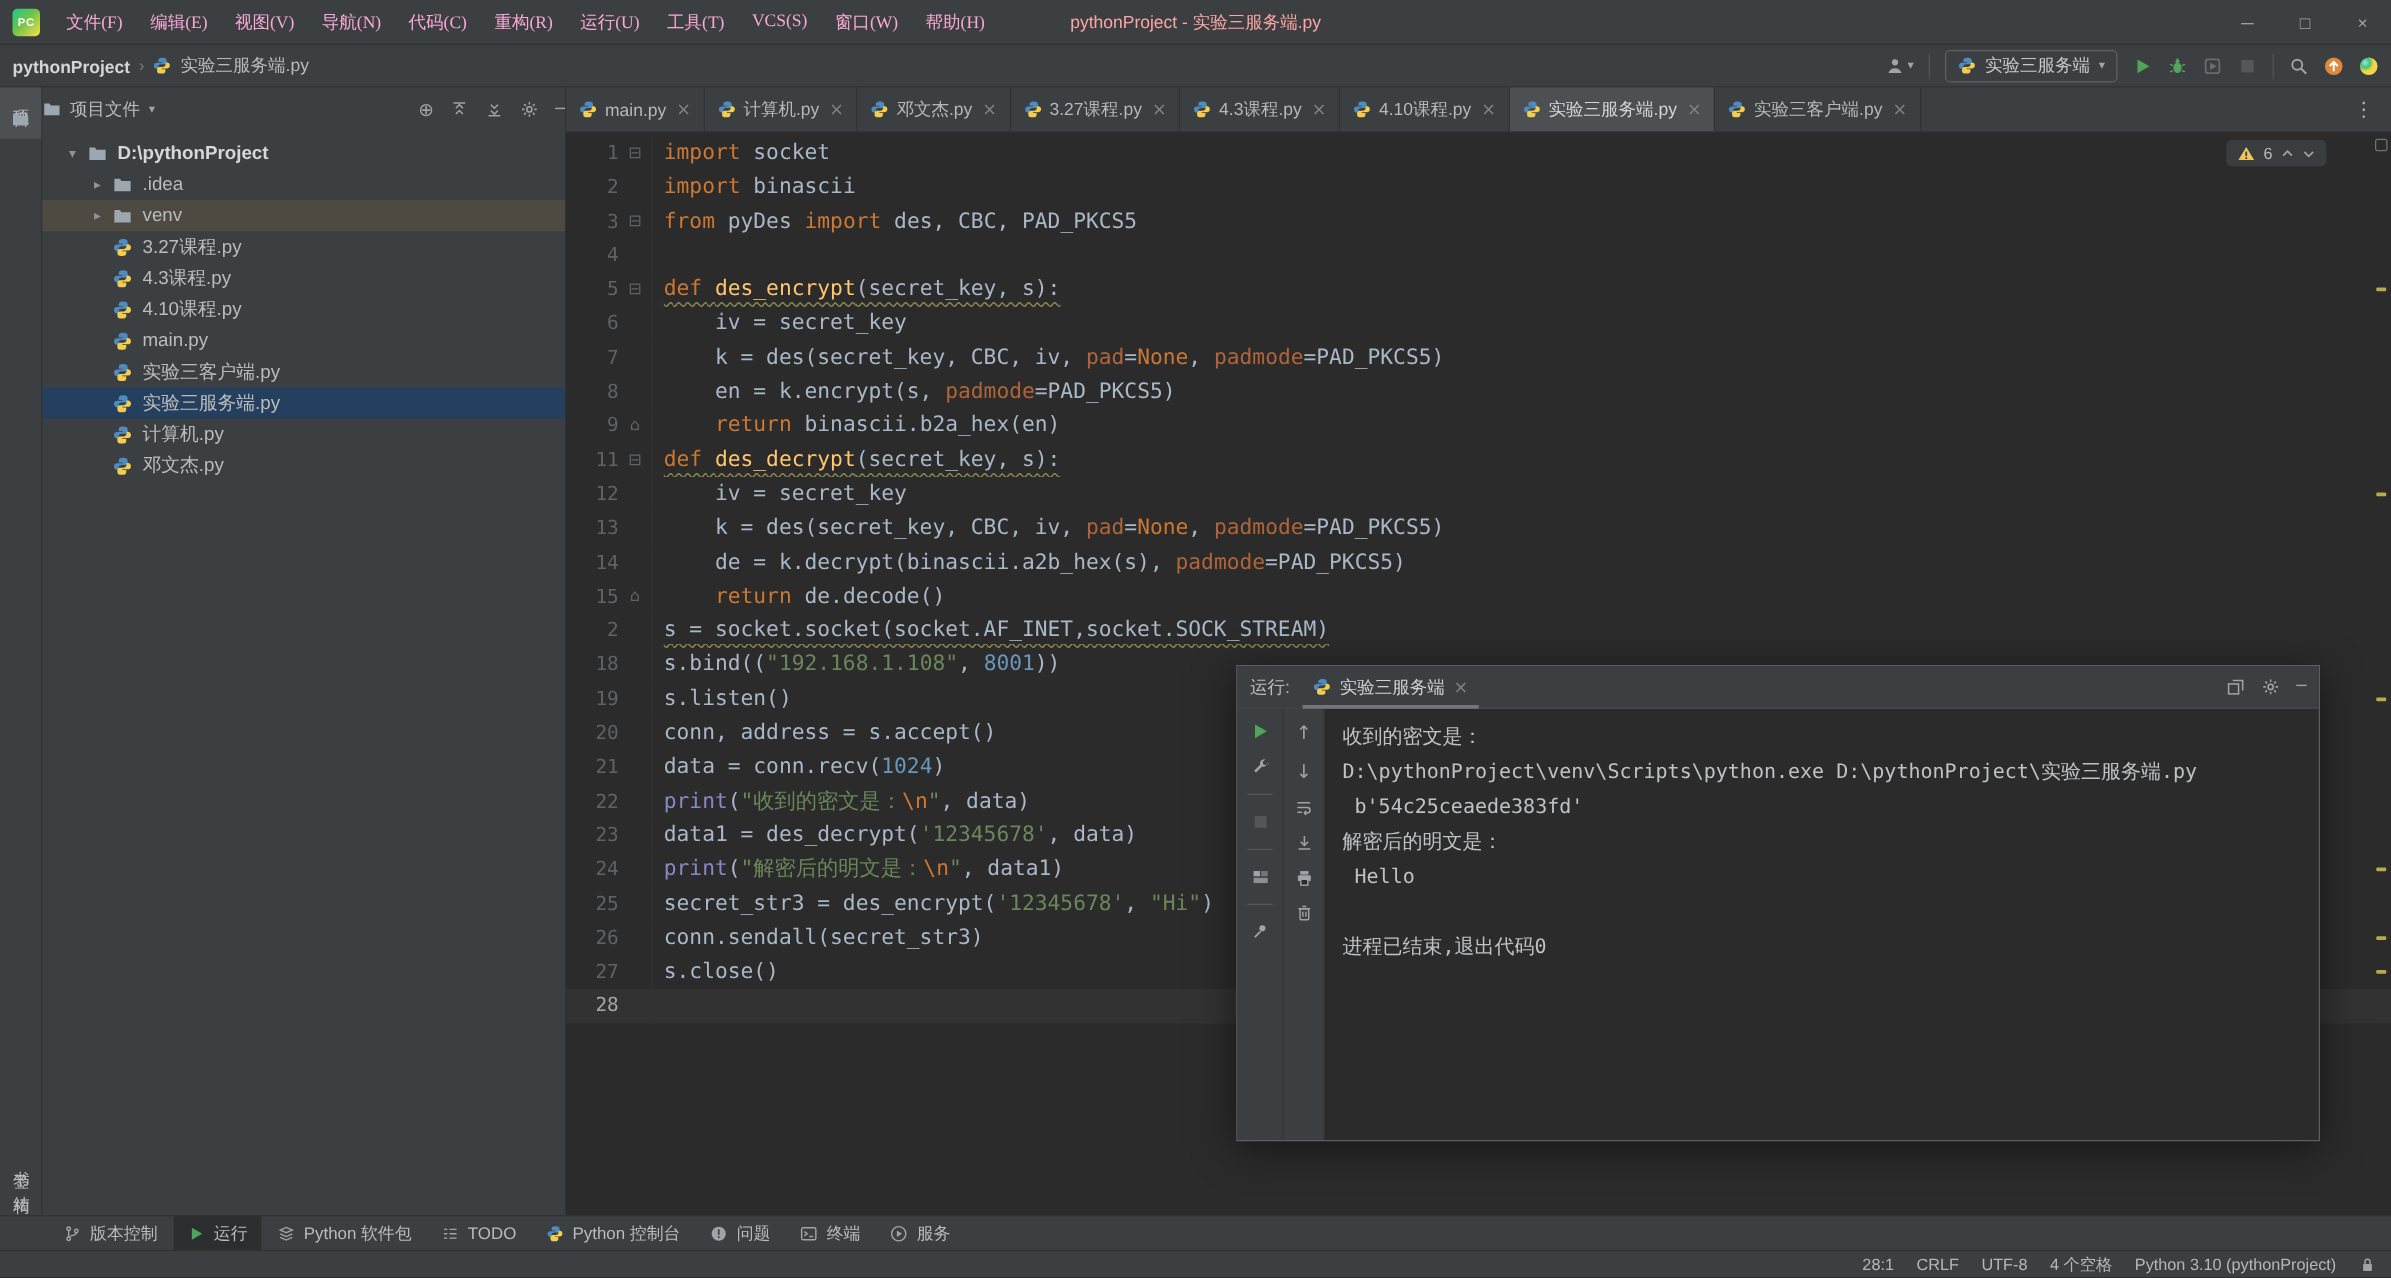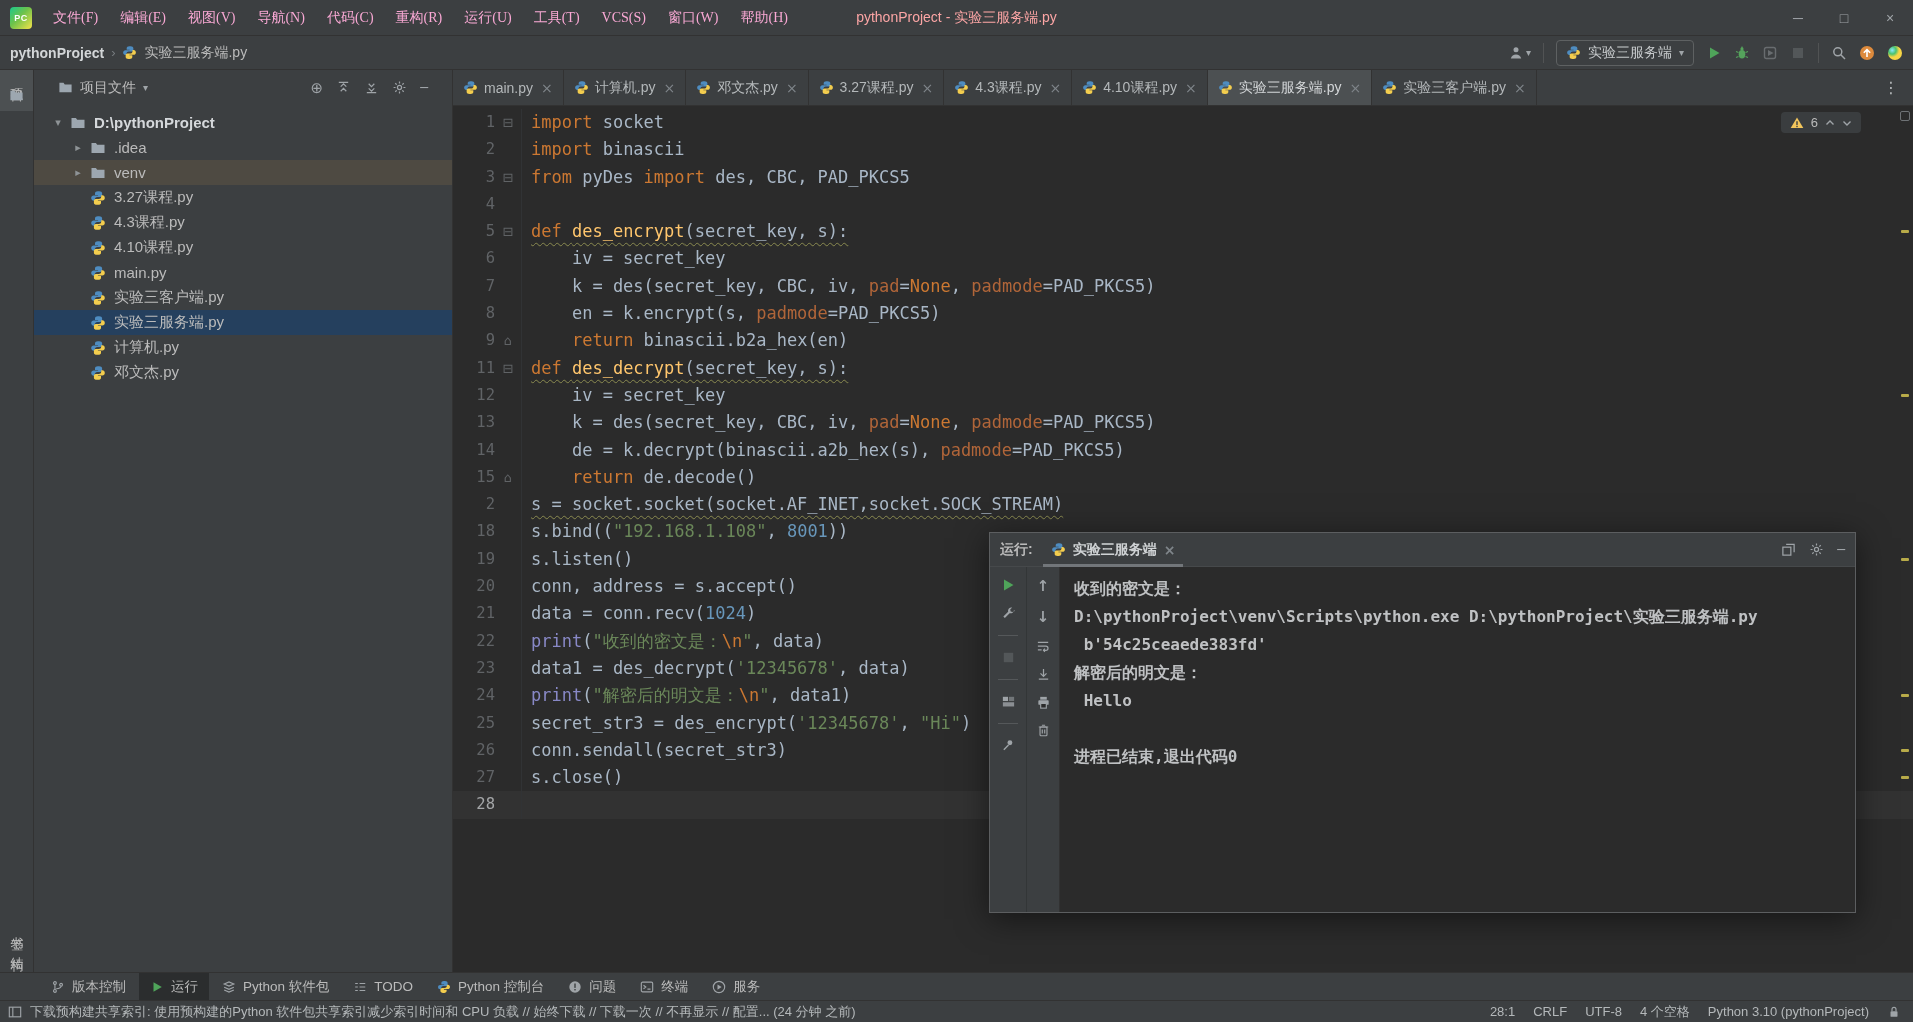--- a/index.html
+++ b/index.html
@@ -49,21 +49,21 @@
   .vtext { writing-mode:vertical-rl; text-orientation:upright; font-size:13px;
     color:#bbbbbb; letter-spacing:2px; }
   .stripe-btn { padding:8px 0; width:100%; display:flex; flex-direction:column;
     align-items:center; gap:6px; }
   .stripe-btn.active { background:#4c5052; }
   .stripe-spacer { flex:1; }
 
   
   .project { width:419px; background:#3c3f41; border-right:1px solid #323232;
     display:flex; flex-direction:column; flex:none; }
-  .proj-header { height:36px; display:flex; align-items:center; padding:0 24px;
+  .proj-header { height:36px; display:flex; align-items:center; padding:0 0;
     gap:7px; border-bottom:1px solid #3c3f41; flex:none; }
   .proj-title { color:#bbbbbb; font-size:14px; }
   .proj-actions { margin-left:auto; display:flex; align-items:center; gap:13px; }
   #tree { padding-top:4px; }
   .trow { height:25px; display:flex; align-items:center; font-size:15px; color:#bbbbbb;
     white-space:nowrap; }
   .trow .chev { width:20px; flex:none; text-align:center; color:#8e9396; font-size:11px;
     font-family:"DejaVu Sans", sans-serif; }
   .trow .ticon { width:20px; flex:none; display:flex; justify-content:center; }
   .trow .tlabel { padding-left:6px; }
@@ -103,21 +103,21 @@
     font-size:13px; color:#bbbbbb; }
   .estripe { position:absolute; top:0; right:0; bottom:0; width:16px; }
   .emark { position:absolute; right:4px; width:8px; height:3px; background:#b8ab49;
     border-radius:1px; }
   .etop { position:absolute; top:5px; right:3px; width:10px; height:10px;
     border:1px solid #6e7275; border-radius:2px; }
 
   
   .runpanel { position:absolute; left:536px; top:426px; width:867px; height:381px;
     background:#2b2b2b; border:1px solid #5c5e60; box-shadow:0 6px 30px rgba(0,0,0,.5);
-    display:flex; flex-direction:column;font-weight:bold; }
+    display:flex; flex-direction:column; }
   .rp-header { height:34px; background:#3c3f41; border-bottom:1px solid #46494b;
     display:flex; align-items:center; padding:0 10px; gap:10px; flex:none; }
   .rp-label { color:#bbbbbb; font-size:14px; }
   .rp-tab { position:relative; height:100%; display:flex; align-items:center; gap:7px;
     padding:0 8px; color:#cfd2d4; font-size:14px; }
   .rp-tab::after { content:""; position:absolute; left:0; right:0; bottom:-1px;
     height:3px; background:#72767a; }
   .rp-close { color:#7f858a; font-family:"DejaVu Sans", sans-serif; }
   .rp-actions { margin-left:auto; display:flex; align-items:center; gap:13px; }
   .rp-body { flex:1; display:flex; min-height:0; }
@@ -777,29 +777,20 @@
           <svg viewBox="0 0 16 16">
             <circle cx="8" cy="8" r="6.5" fill="none" stroke="#9fa4a8" stroke-width="1.3"></circle>
             <polygon points="6.3,5 11,8 6.3,11" fill="#9fa4a8"></polygon>
           </svg>
         </span>
         <span>服务</span>
       </div>
     </div>
 
   <div class="statusbar">
-    <div class="sb-left">
-      <span class="ic i14">
-          <svg viewBox="0 0 16 16">
-            <rect x="1.5" y="2.5" width="13" height="11" fill="none" stroke="#9fa4a8" stroke-width="1.3"></rect>
-            <line x1="5.5" y1="2.5" x2="5.5" y2="13.5" stroke="#9fa4a8" stroke-width="1.3"></line>
-          </svg>
-        </span>
-      <span>下载预构建共享索引: 使用预构建的Python 软件包共享索引减少索引时间和 CPU 负载 // 始终下载 // 下载一次 // 不再显示 // 配置... (24 分钟 之前)</span>
-    </div>
     <div class="sb-right" id="sbright">
         <span>28:1</span>
         <span>CRLF</span>
         <span>UTF-8</span>
         <span>4 个空格</span>
         <span>Python 3.10 (pythonProject)</span>
         <span class="ic i14">
           <svg viewBox="0 0 16 16">
             <rect x="4" y="7" width="8" height="6.5" rx="1" fill="#9fa4a8"></rect>
             <path d="M5.7 7V5a2.3 2.3 0 0 1 4.6 0v2" fill="none" stroke="#9fa4a8" stroke-width="1.3"></path>

